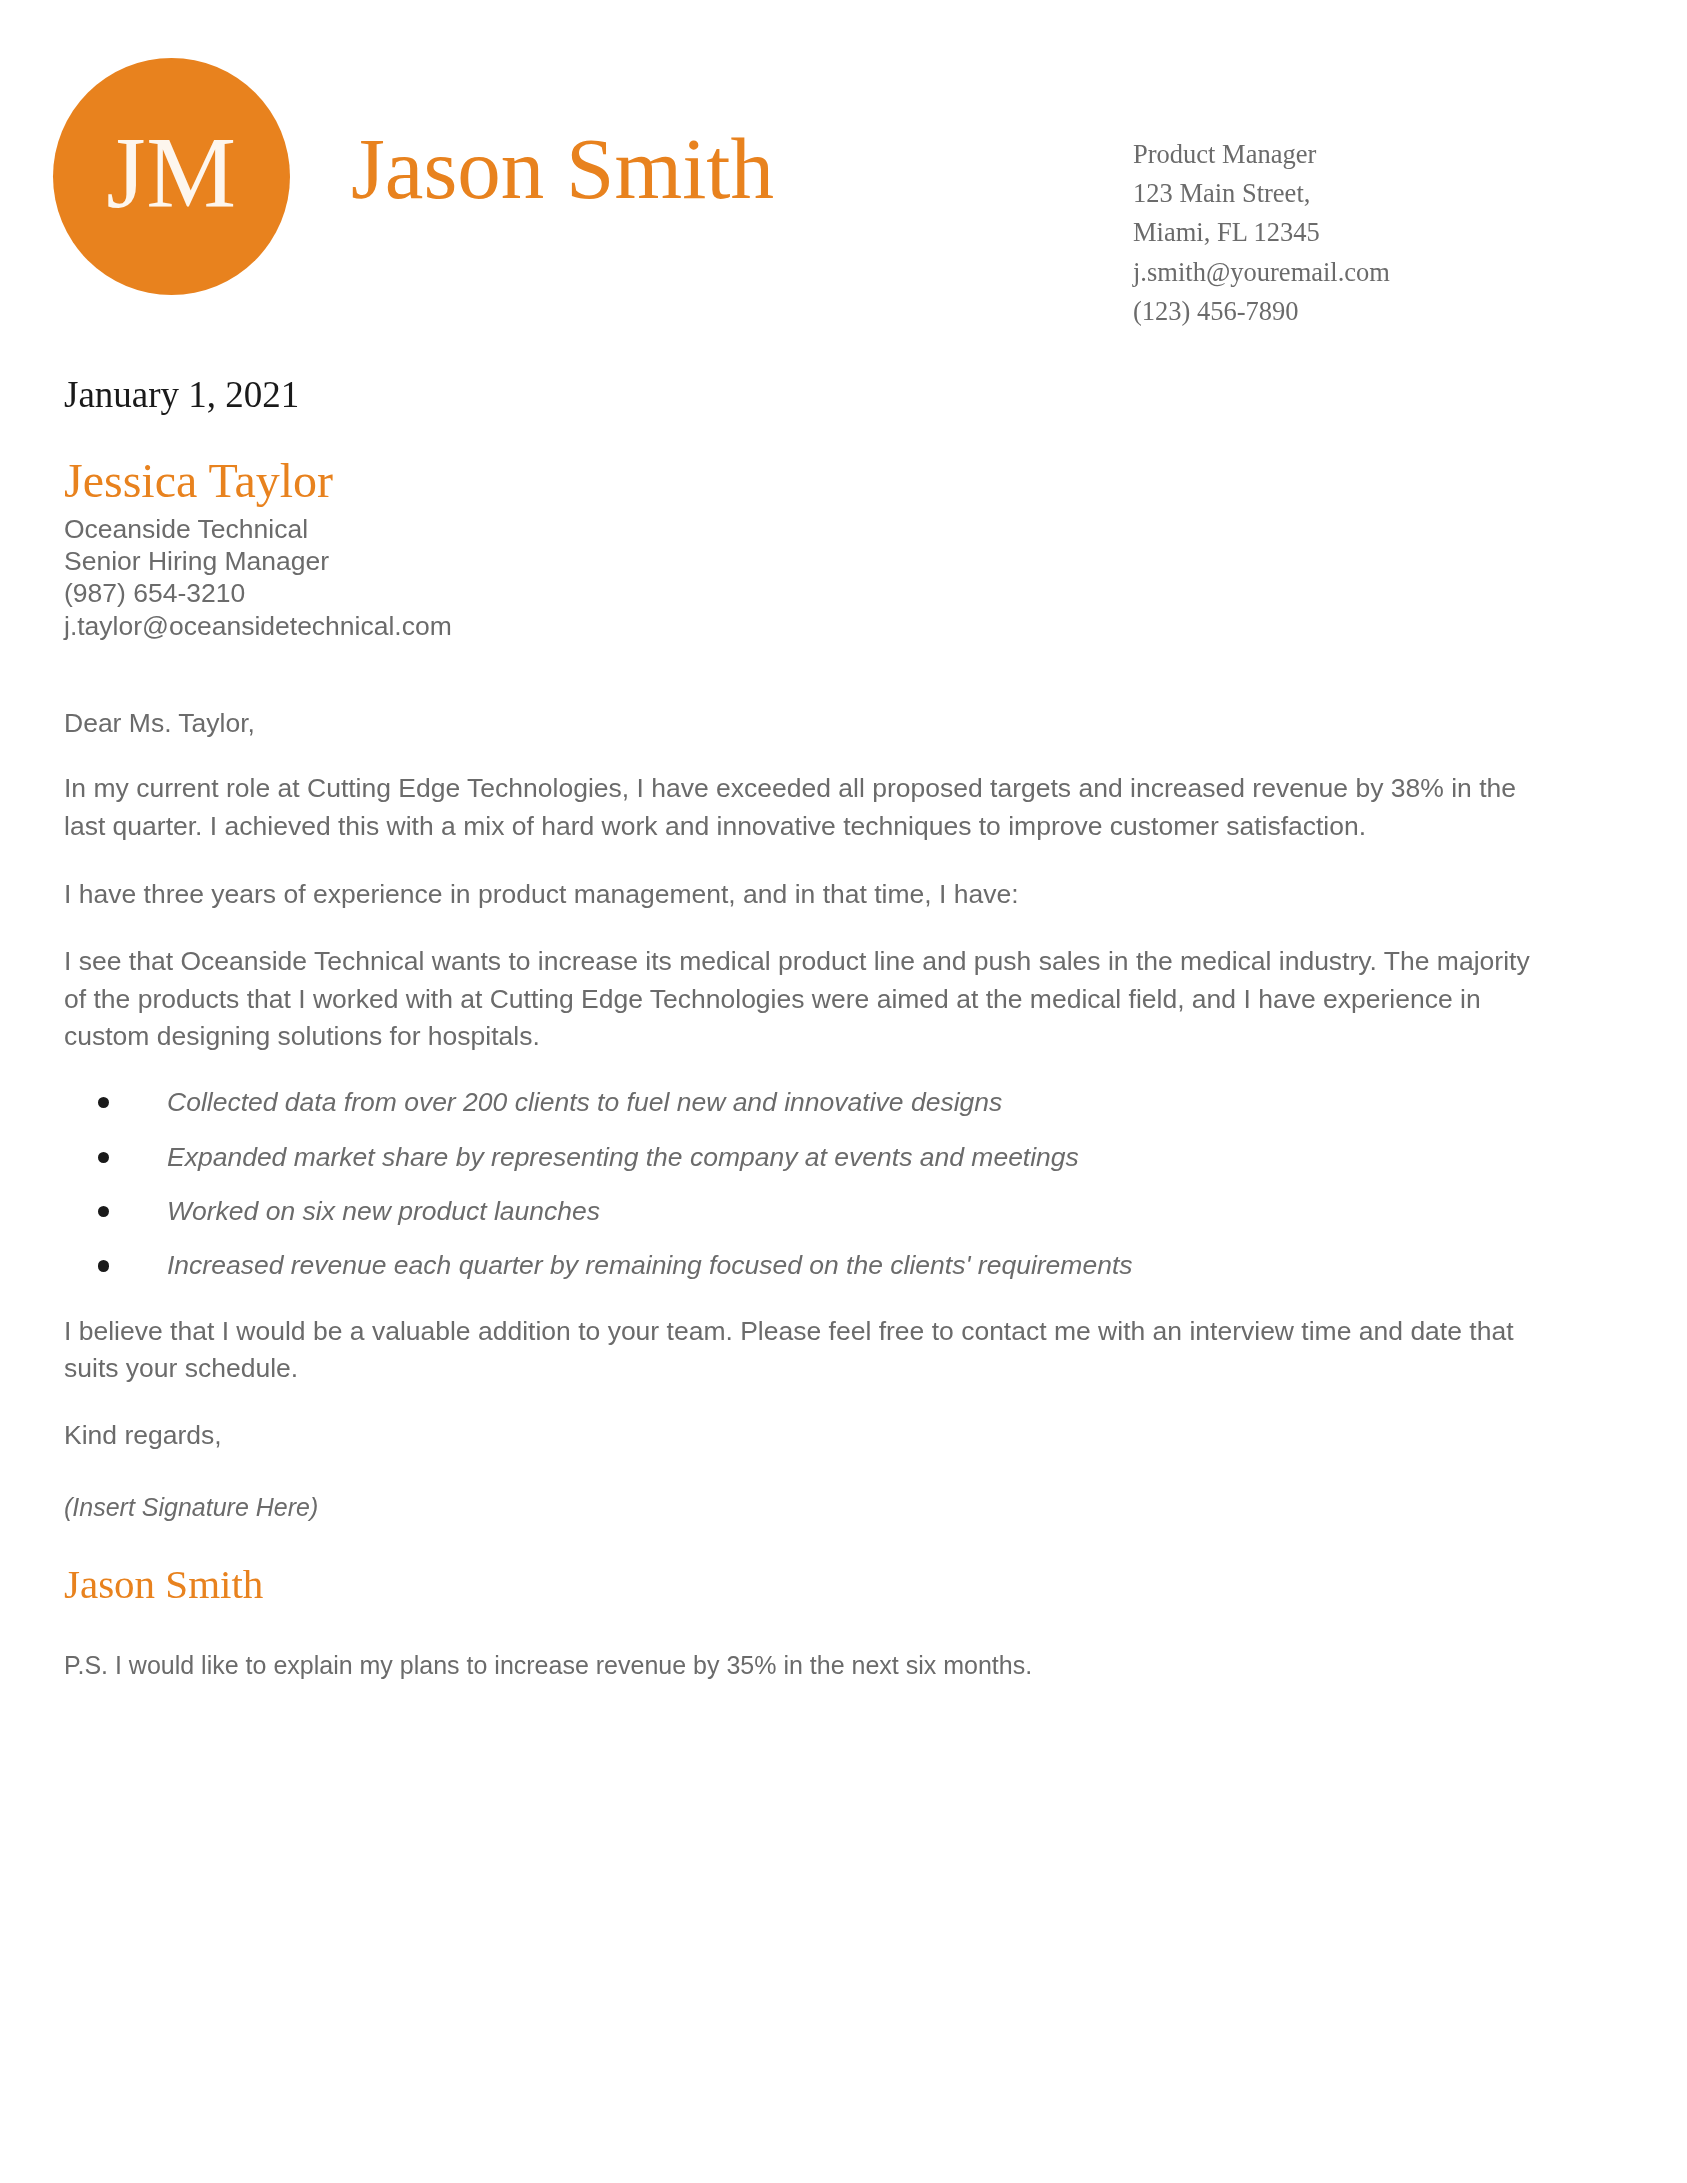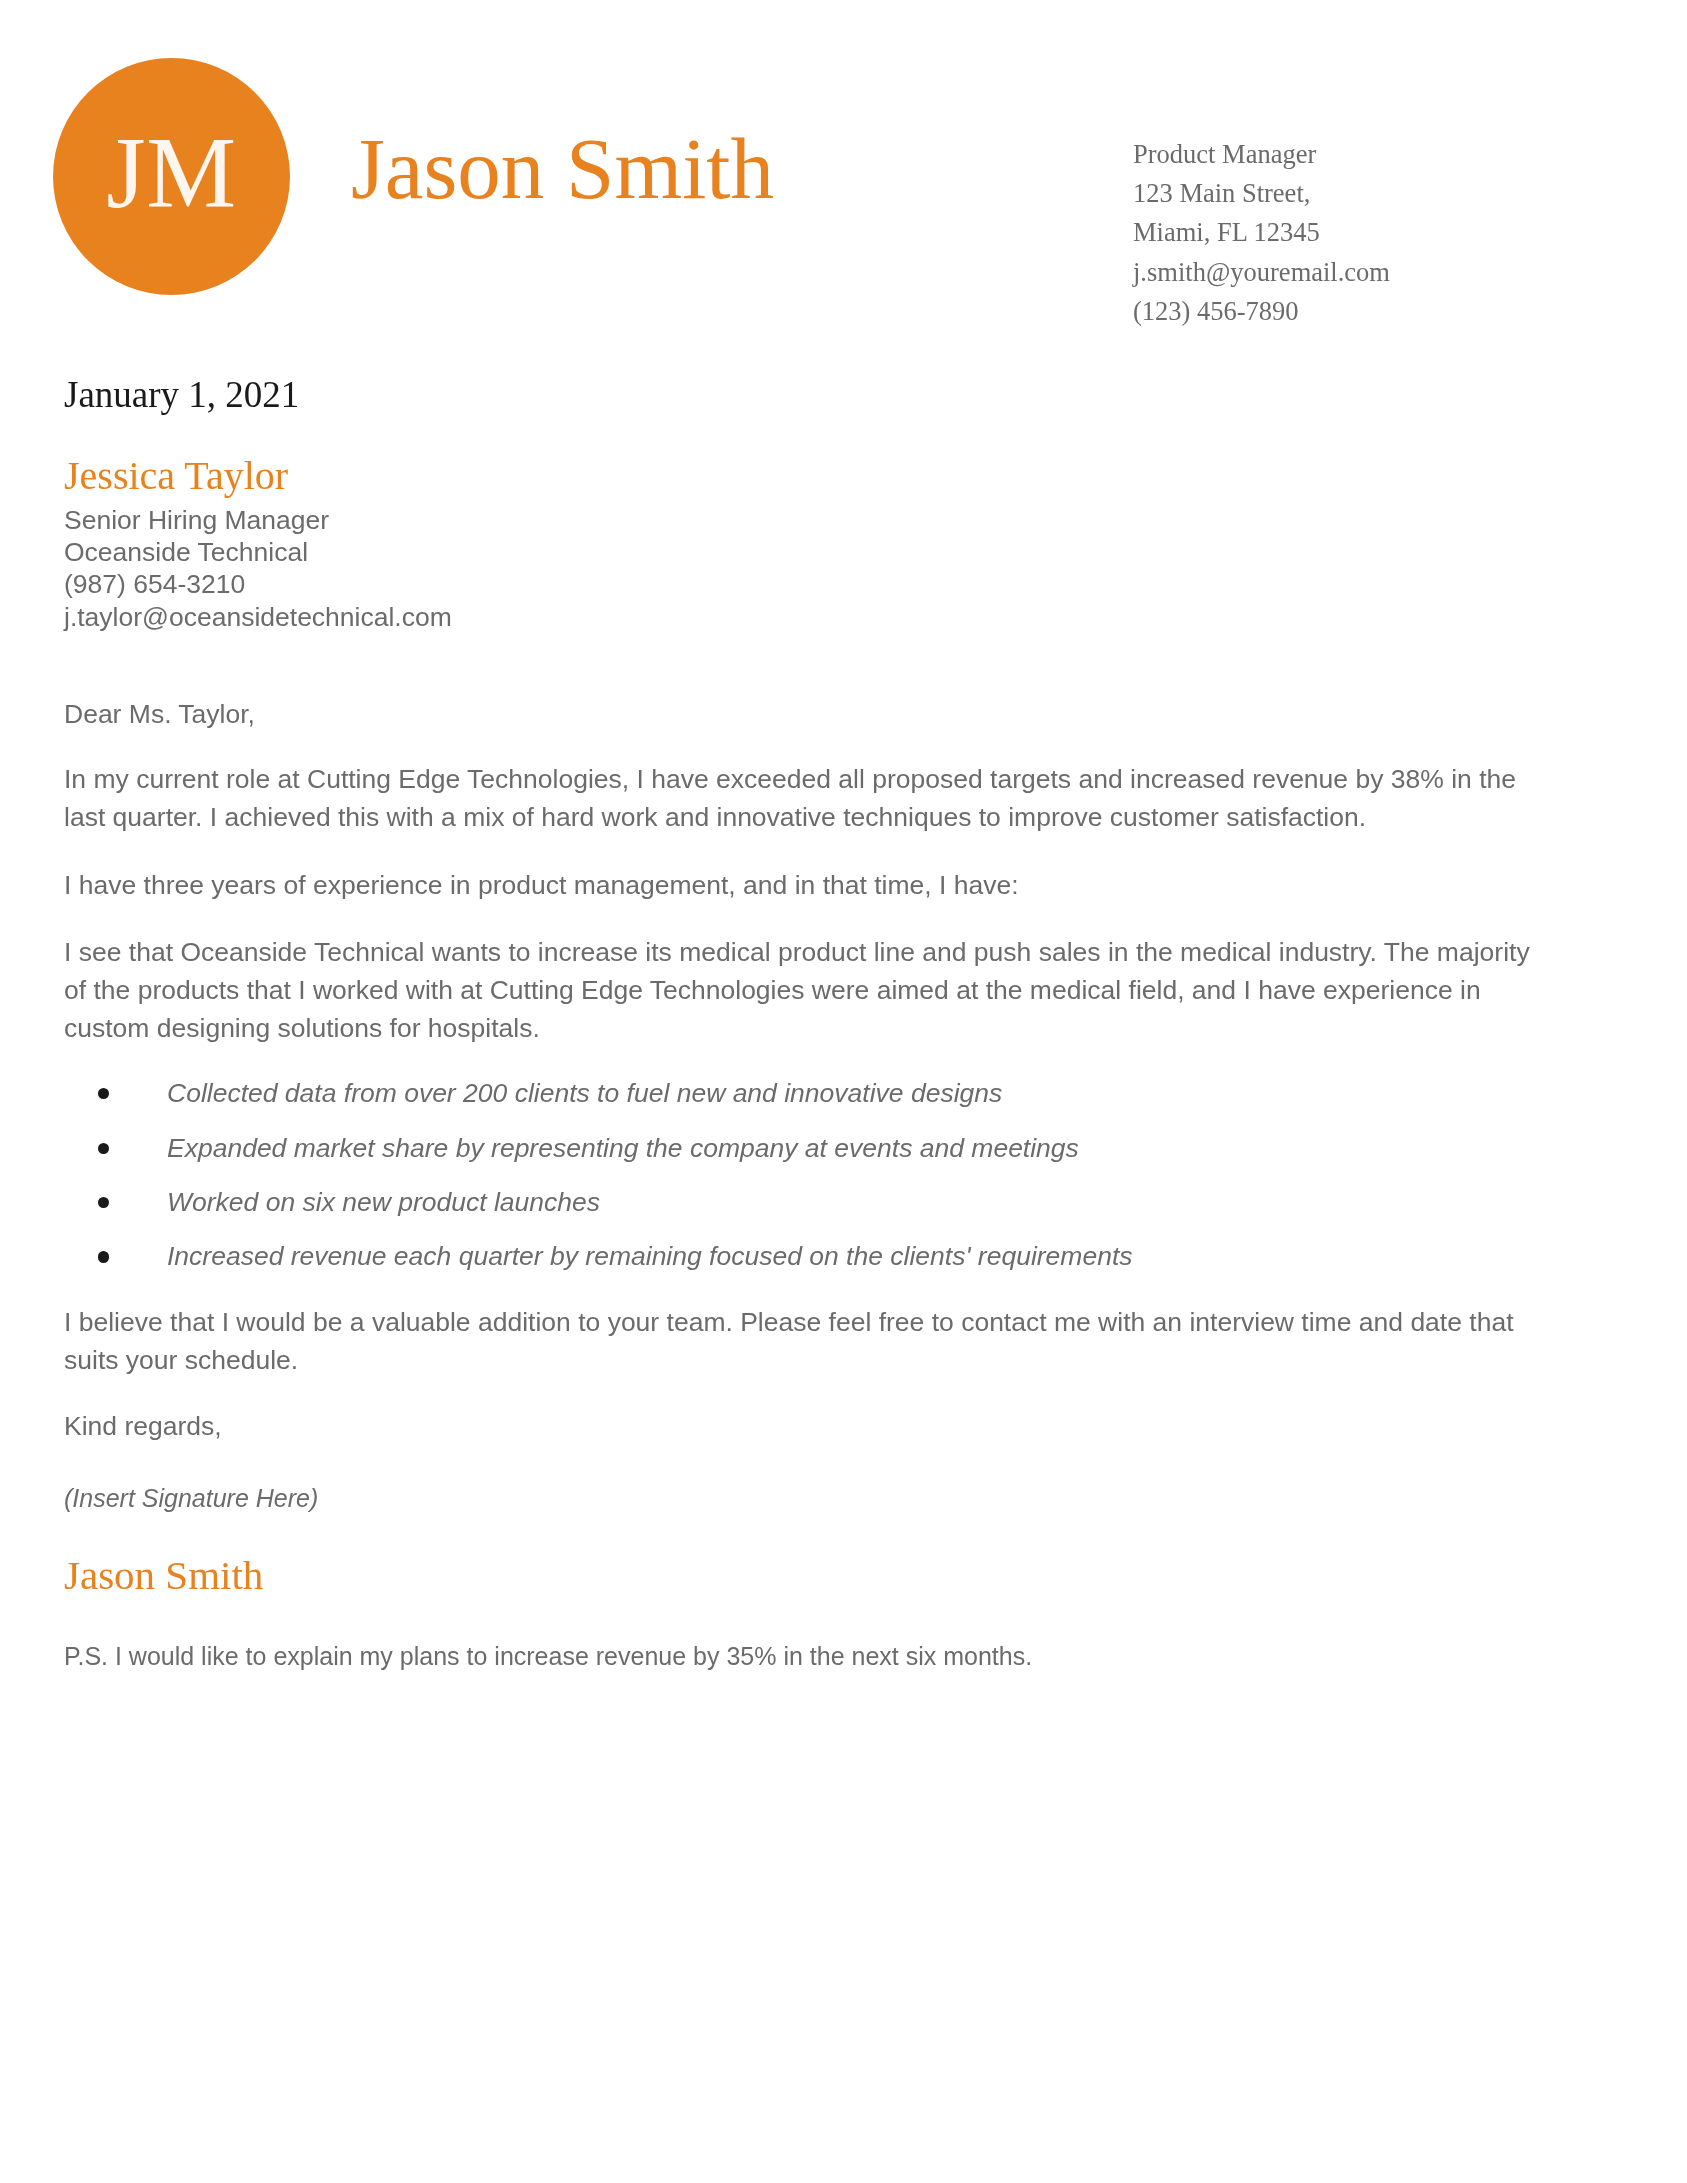--- a/index.html
+++ b/index.html
@@ -92,21 +92,21 @@
   .letter-date {
     font-family: "Liberation Serif", "DejaVu Serif", serif;
     font-size: 37px;
     line-height: 1.15;
     color: #1a1a1a;
     margin: 0 0 37px 0;
   }
 
   .recipient-name {
     font-family: "Liberation Serif", "DejaVu Serif", serif;
-    font-size: 40px;
+    font-size: 48px;
     line-height: 1.12;
     color: #e8821e;
     margin: 0 0 5.3px 0;
   }
 
   .recipient-lines {
     font-size: 26.5px;
     line-height: 1.22;
     color: #6b6b6b;
     margin: 0;
@@ -215,22 +215,22 @@
 
   </div>
 
   <div class="body-wrap">
 
     <p class="letter-date">January 1, 2021</p>
 
     <div>
       <p class="recipient-name">Jessica Taylor</p>
       <div class="recipient-lines">
+        <div class="recipient-line">Oceanside Technical</div>
         <div class="recipient-line">Senior Hiring Manager</div>
-        <div class="recipient-line">Oceanside Technical</div>
         <div class="recipient-line">(987) 654-3210</div>
         <div class="recipient-line">j.taylor@oceansidetechnical.com</div>
       </div>
     </div>
 
     <p class="salutation">Dear Ms. Taylor,</p>
 
     <p class="para">In my current role at Cutting Edge Technologies, I have exceeded all proposed targets and increased revenue by 38% in the last quarter. I achieved this with a mix of hard work and innovative techniques to improve customer satisfaction.</p>
 
     <p class="para">I have three years of experience in product management, and in that time, I have:</p>

